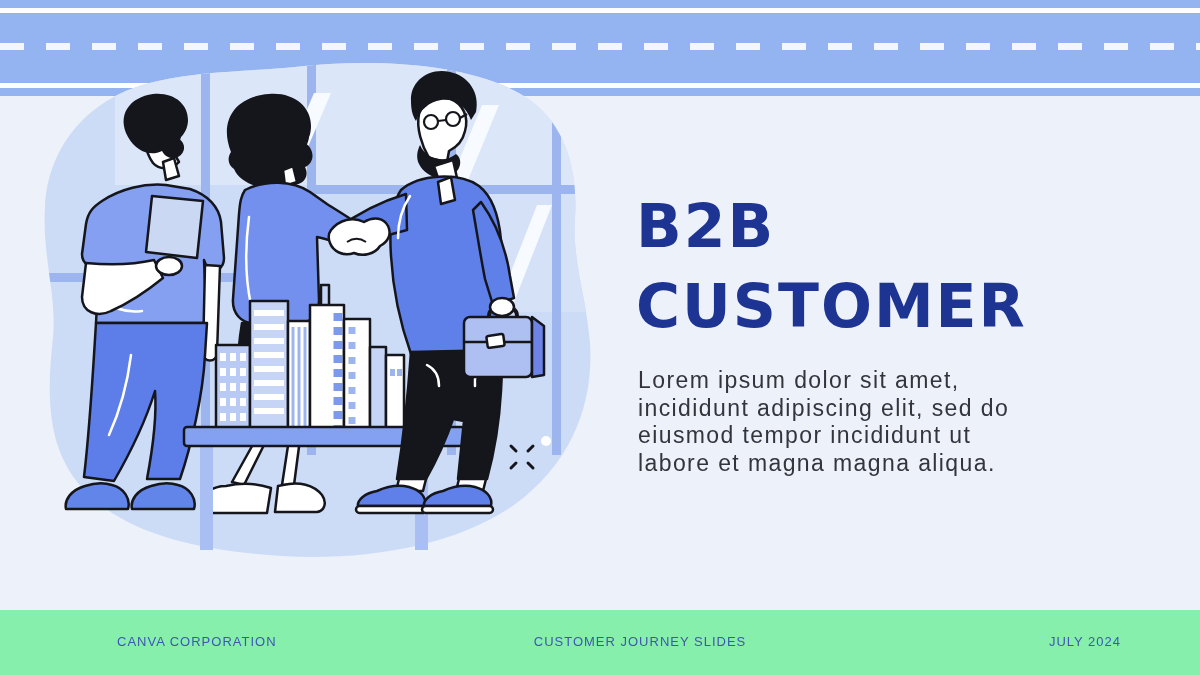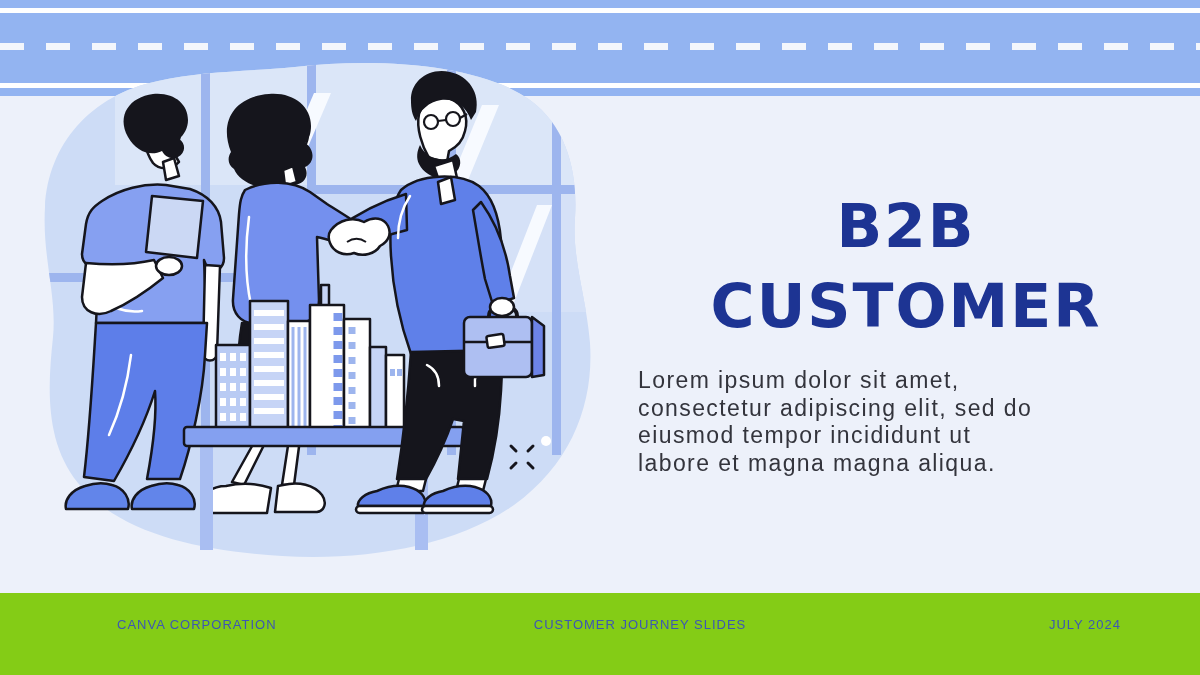--- a/index.html
+++ b/index.html
@@ -23,26 +23,26 @@
   .wd { stroke:#ffffff; stroke-width:6; stroke-dasharray:8 7; fill:none; }
   .ws { stroke:#ffffff; stroke-width:6; fill:none; }
   .bs { stroke:#9db5ee; stroke-width:3; fill:none; }
   .bd { stroke:#7d99ec; stroke-width:9; stroke-dasharray:8 6; fill:none; }
   .bd2{ stroke:#9db5ee; stroke-width:7; stroke-dasharray:7 8; fill:none; }
   .gl { stroke:#15151c; stroke-width:2.2; fill:none; }
   
   .title {
     position:absolute; left:636px; top:186px; width:540px;
     font-family:"DejaVu Sans", sans-serif; font-weight:bold;
-    font-size:60px; line-height:80px; letter-spacing:2px; color:#1d3493;text-align:center;
+    font-size:60px; line-height:80px; letter-spacing:2px; color:#1d3493;
   }
   .body-copy { position:absolute; left:638px; top:367px; width:480px; }
   .body-line { font-size:23px; line-height:27.5px; letter-spacing:1.4px; color:#33343c; }
   
-  .footer { position:absolute; left:0; bottom:0; width:100%; height:82px; background:#84cc16; }
+  .footer { position:absolute; left:0; bottom:0; width:100%; height:65px; background:#86efac; }
   .footer span {
     position:absolute; top:24px; font-size:13px; letter-spacing:1px;
     color:#3d57b3; white-space:nowrap;
   }
   .footer .f-left  { left:117px; }
   .footer .f-center{ left:640px; transform:translateX(-50%); }
   .footer .f-right { right:79px; }
 </style>
 </head>
 <body>
@@ -189,21 +189,21 @@
     </g>
     <circle cx="516" cy="386" r="5" fill="#ffffff"></circle>
   </svg>
 
   <div class="title">
     <div>B2B CUSTOMER</div>
   </div>
 
   <div class="body-copy">
     <div class="body-line">Lorem ipsum dolor sit amet,</div>
-    <div class="body-line">consectetur adipiscing elit, sed do</div>
+    <div class="body-line">incididunt adipiscing elit, sed do</div>
     <div class="body-line">eiusmod tempor incididunt ut</div>
     <div class="body-line">labore et magna magna aliqua.</div>
   </div>
 
   <div class="footer">
     <span class="f-left">CANVA CORPORATION</span>
     <span class="f-center">CUSTOMER JOURNEY SLIDES</span>
     <span class="f-right">JULY 2024</span>
   </div>
 

